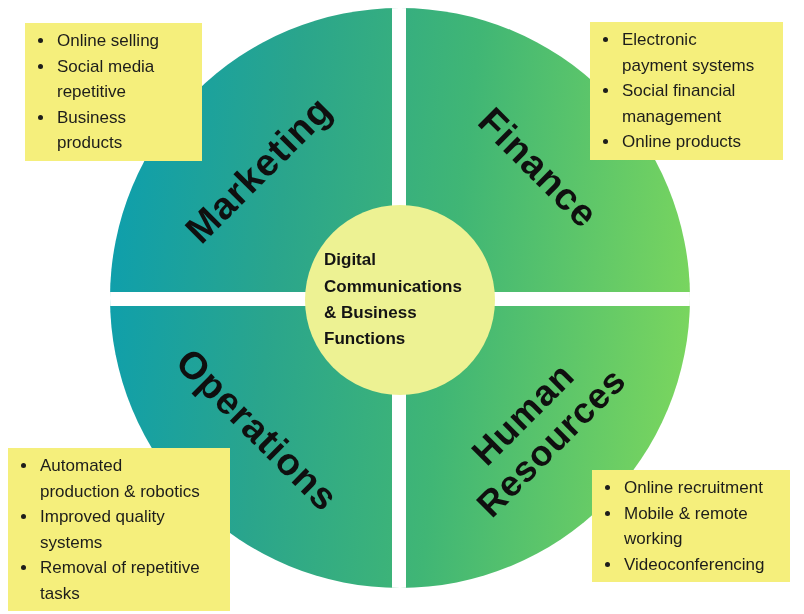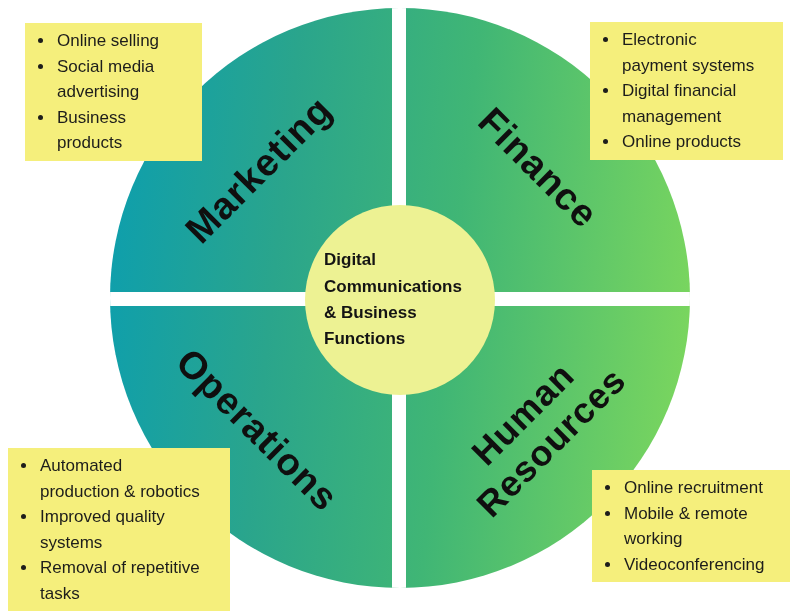--- a/index.html
+++ b/index.html
@@ -64,30 +64,30 @@
   <div class="q-label human-resources">Human Resources</div>
 
   <div class="center-circle">
     <div class="center-label">Digital Communications &amp; Business Functions</div>
   </div>
 
   <div class="note-box tl">
     <ul>
       <li>Online selling</li>
       <li>Social media
-advertising</li>
+repetitive</li>
       <li>Business products</li>
     </ul>
   </div>
 
   <div class="note-box tr">
     <ul>
       <li>Electronic
 payment systems</li>
-      <li>Digital financial
+      <li>Social financial
 management</li>
       <li>Online products</li>
     </ul>
   </div>
 
   <div class="note-box bl">
     <ul>
       <li>Automated
 production &amp; robotics</li>
       <li>Improved quality

